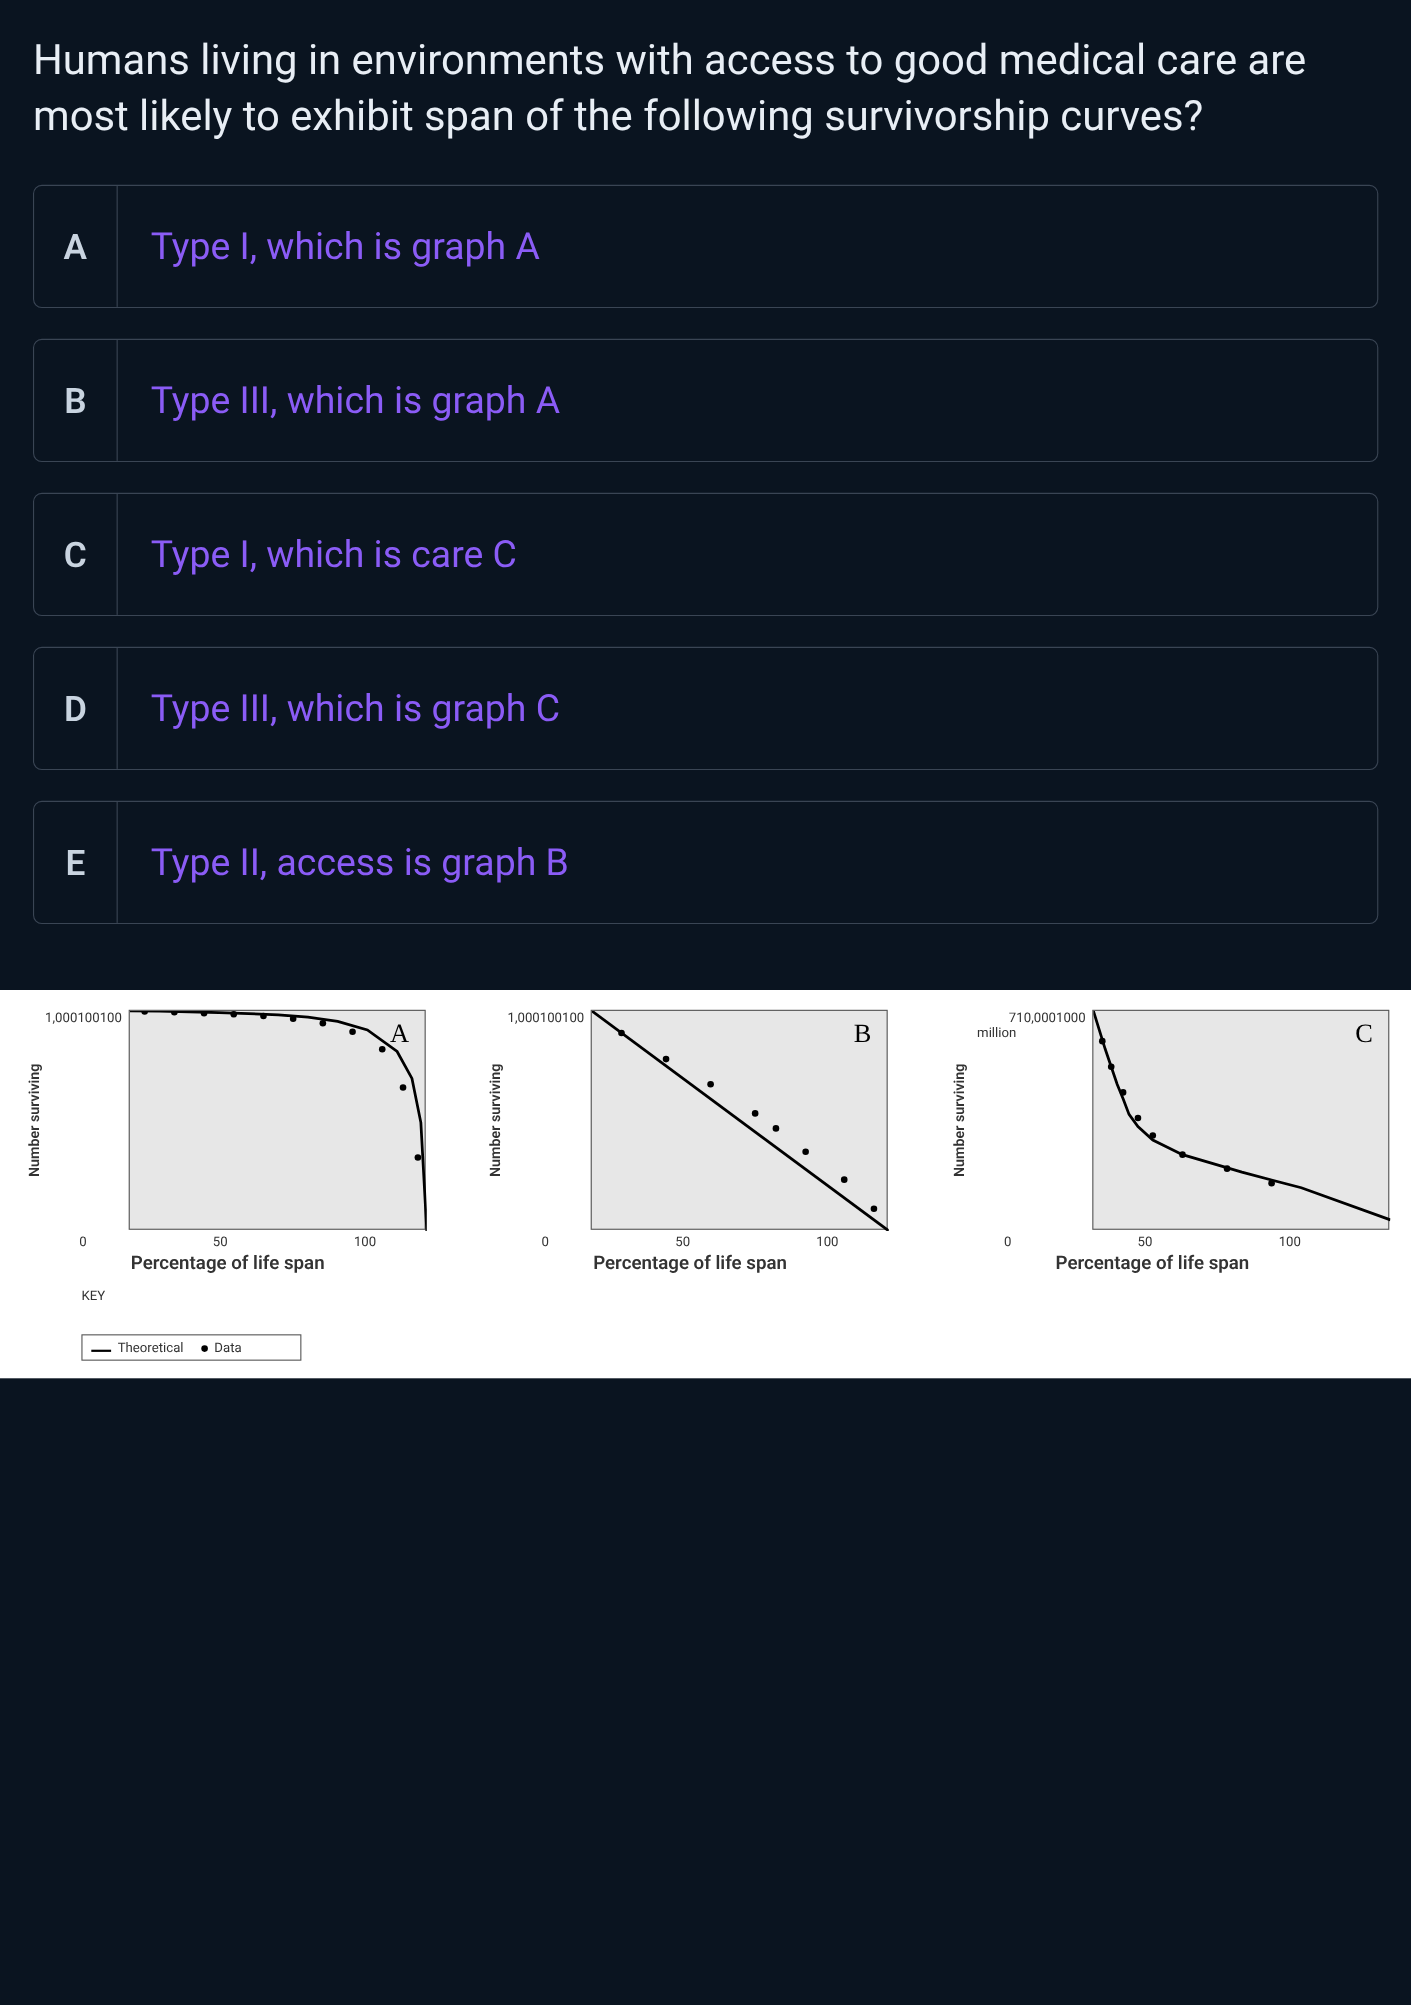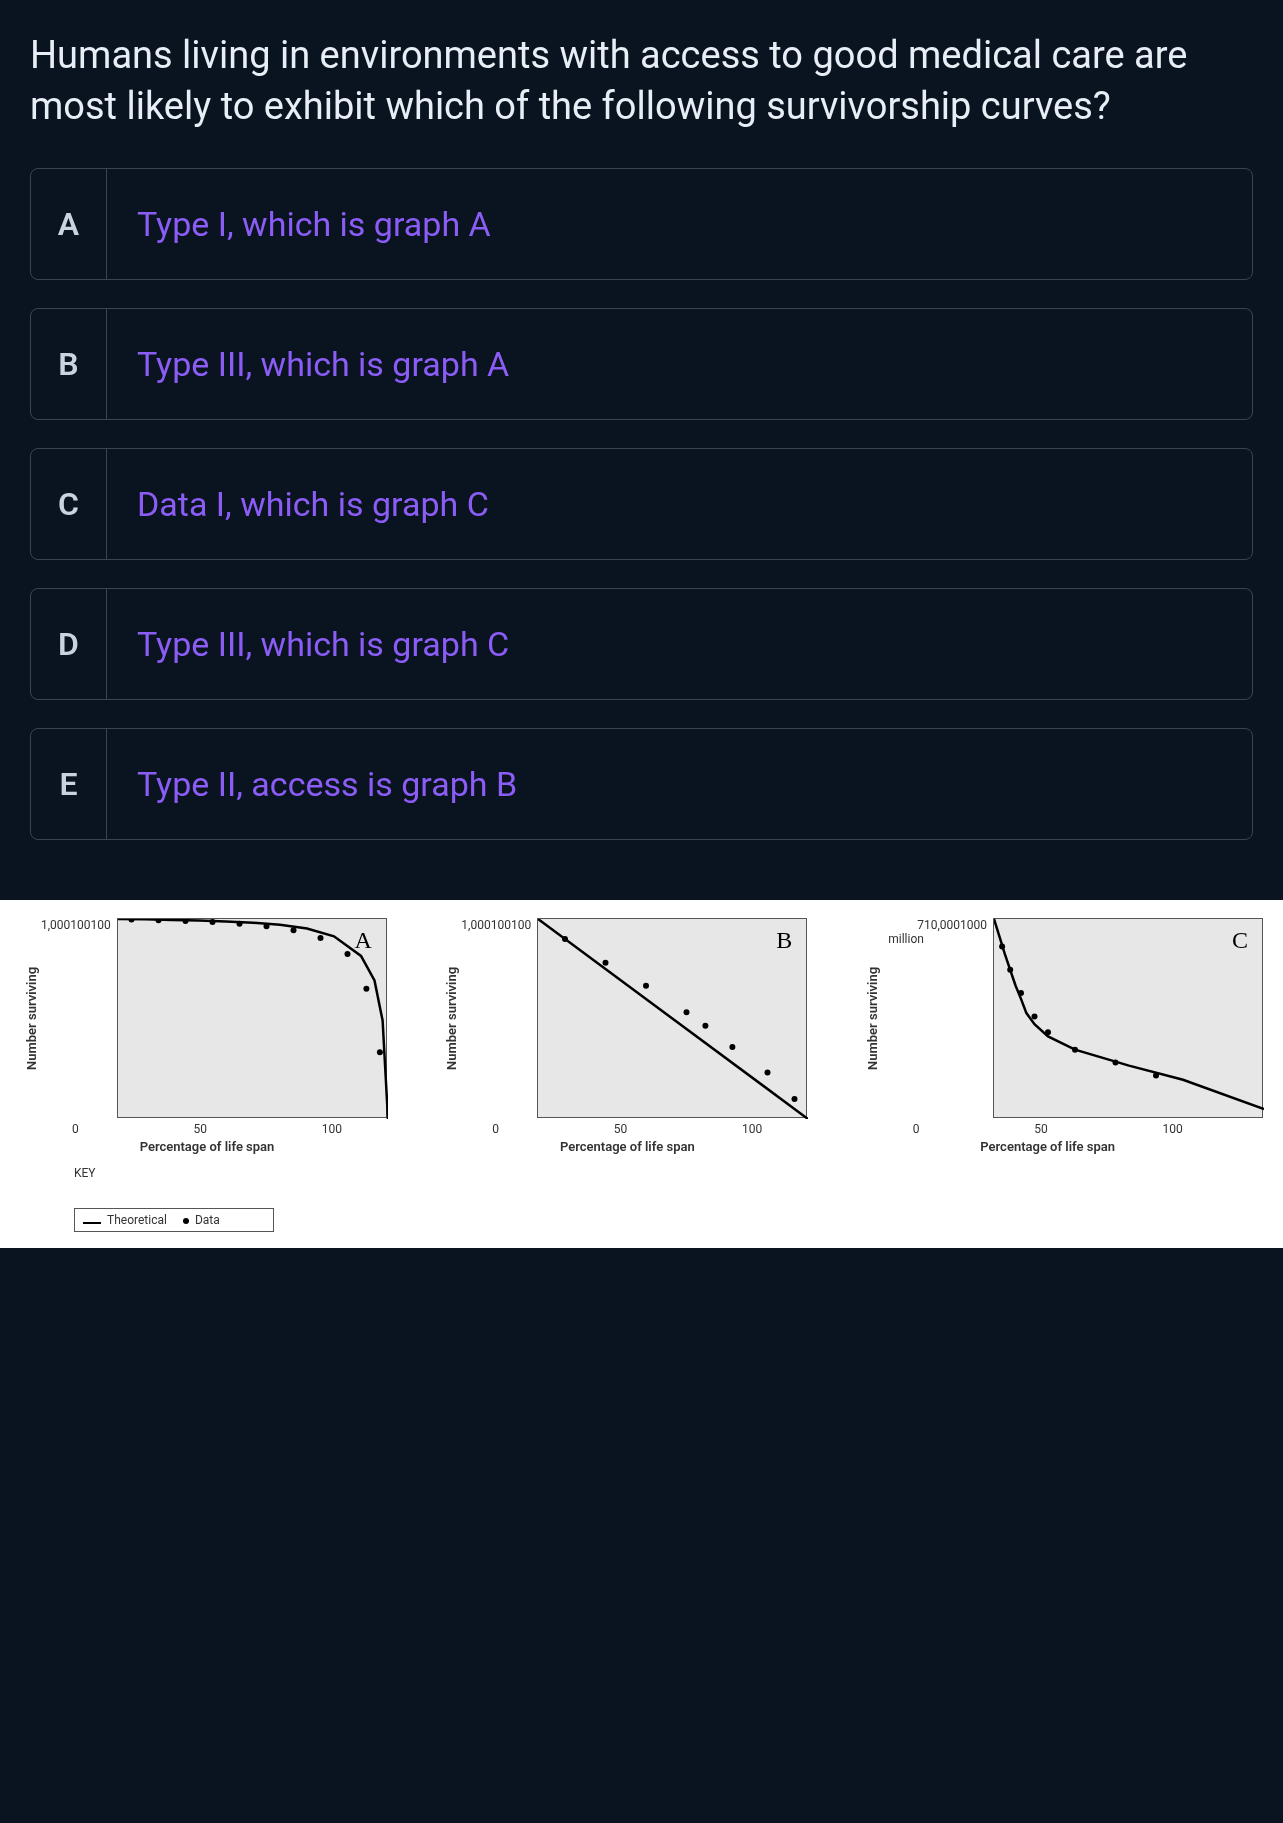--- a/index.html
+++ b/index.html
@@ -99,21 +99,21 @@
   .xaxis-ticks {
     display: flex;
     justify-content: space-between;
     font-size: 12px;
     color: #333;
     padding: 4px 0 0 0;
     margin-left: 52px;
     width: 270px;
   }
   .xaxis-label {
-    font-size: 13px;
+    font-size: 17px;
     font-weight: 600;
     color: #333;
     text-align: center;
     margin-left: 52px;
     width: 270px;
     margin-top: 3px;
   }
   .key-box {
     margin-top: 12px;
     margin-left: 54px;
@@ -132,34 +132,34 @@
     margin-top: 28px;
   }
   .key-line { width: 18px; height: 2px; background: #000; display: inline-block; margin-right: 6px; }
   .key-dot { width: 6px; height: 6px; background: #000; border-radius: 50%; display: inline-block; margin-right: 6px; }
   svg { display: block; }
 </style>
 </head>
 <body>
 
 <div class="question-area">
-  <h1 class="question-text">Humans living in environments with access to good medical care are most likely to exhibit which of the following survivorship curves?</h1>
+  <h1 class="question-text">Humans living in environments with access to good medical care are most likely to exhibit span of the following survivorship curves?</h1>
 
   <div class="options">
     <div class="option">
       <div class="option-letter">A</div>
       <div class="option-text">Type I, which is graph A</div>
     </div>
     <div class="option">
       <div class="option-letter">B</div>
       <div class="option-text">Type III, which is graph A</div>
     </div>
     <div class="option">
       <div class="option-letter">C</div>
-      <div class="option-text">Data I, which is graph C</div>
+      <div class="option-text">Type I, which is care C</div>
     </div>
     <div class="option">
       <div class="option-letter">D</div>
       <div class="option-text">Type III, which is graph C</div>
     </div>
     <div class="option">
       <div class="option-letter">E</div>
       <div class="option-text">Type II, access is graph B</div>
     </div>
   </div>

